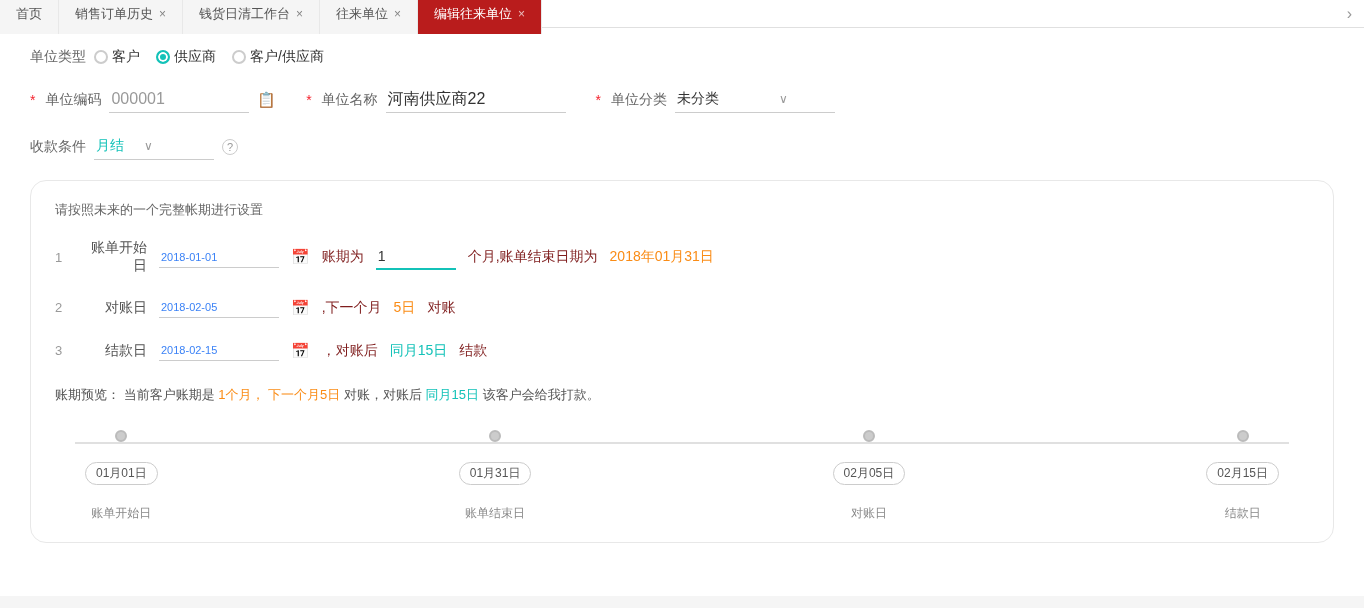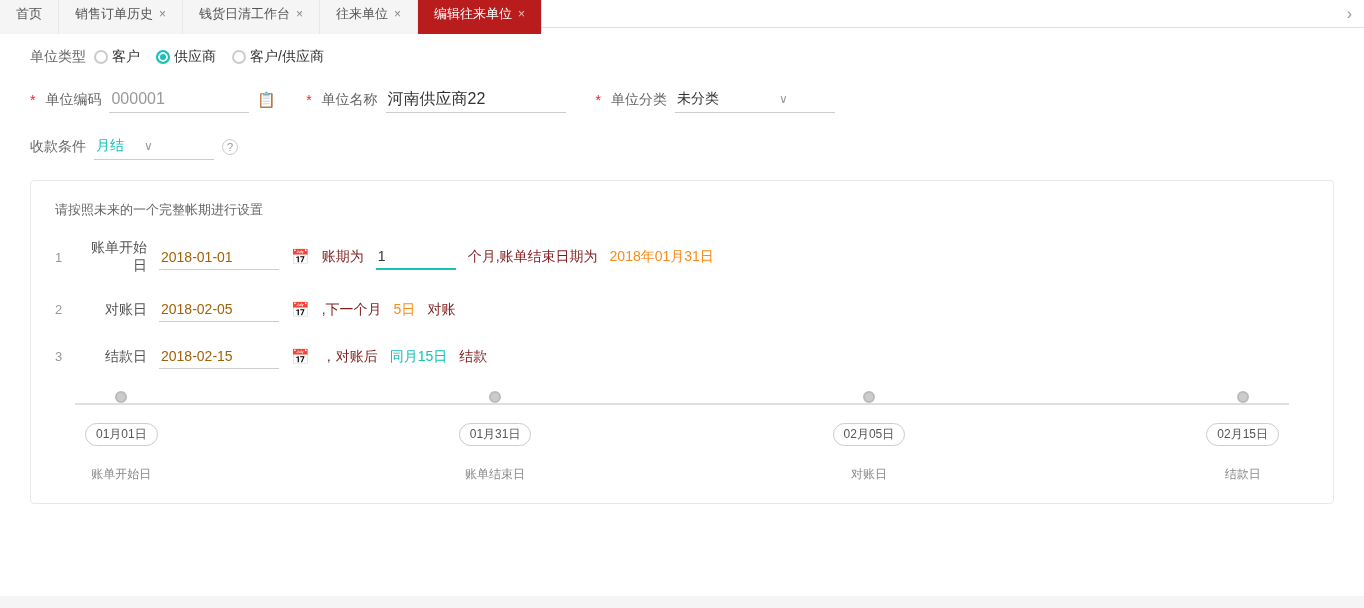--- a/index.html
+++ b/index.html
@@ -151,21 +151,21 @@
       border-radius: 50%;
       border: 1px solid #ccc;
       color: #999;
       font-size: 11px;
       cursor: pointer;
     }
 
     
     .panel {
       border: 1px solid #e8e8e8;
-      border-radius: 4px;
+      border-radius: 16px;
       padding: 20px 24px;
       margin-top: 10px;
     }
     .panel-hint {
       font-size: 13px;
       color: #666;
       margin-bottom: 20px;
     }
 
     
@@ -183,22 +183,22 @@
     .period-label {
       color: #555;
       width: 60px;
       text-align: right;
     }
     .period-date-input {
       border: none;
       border-bottom: 1px solid #ccc;
       outline: none;
       padding: 4px 2px;
-      font-size: 14px;
-      color: #a16207;
+      font-size: 11px;
+      color: #3b82f6;
       background: transparent;
       width: 120px;
     }
     .period-text {
       color: #7f1d1d;
     }
     .period-num-input {
       border: none;
       border-bottom: 2px solid #13c2b8;
       outline: none;
@@ -369,20 +369,29 @@
     <div class="period-row">
       <span class="period-num">3</span>
       <span class="period-label">结款日</span>
       <input class="period-date-input" value="2018-02-15" style="">
       <span class="cal-icon">📅</span>
       <span class="period-text">，对账后 </span>
         <span class="highlight-blue">同月15日</span>
         <span class="period-text"> 结款</span>
     </div>
 
+    <div class="preview-text">
+      <span>账期预览：</span>
+      <span>当前客户账期是</span>
+      <span class="highlight-orange">1个月，</span>
+      <span class="highlight-orange">下一个月5日</span>
+      <span>对账，对账后</span>
+      <span class="highlight-blue">同月15日</span>
+      <span>该客户会给我打款。</span>
+    </div>
 
     <div style="position:relative; padding: 0 30px;">
       <div class="timeline-line"></div>
       <div class="timeline-points">
         <div class="timeline-point">
           <div style="display:flex;align-items:center;gap:0;">
             <div style="width:12px;height:12px;border-radius:50%;background:#ccc;border:2px solid #bbb;"></div>
           </div>
           <div class="tl-badge">01月01日</div>
           <div class="tl-label">账单开始日</div>

